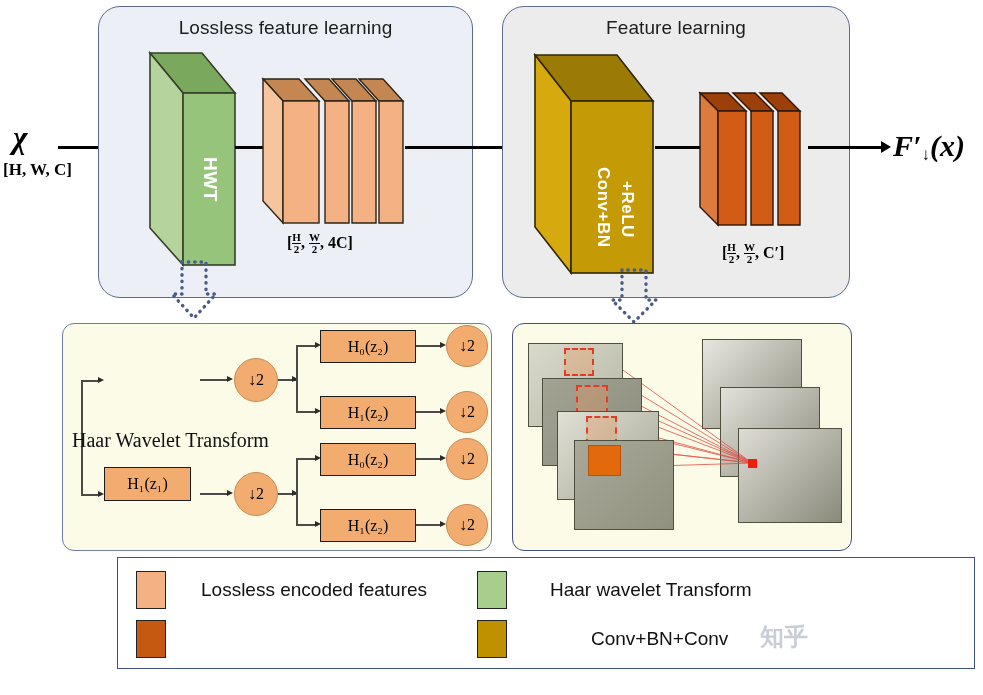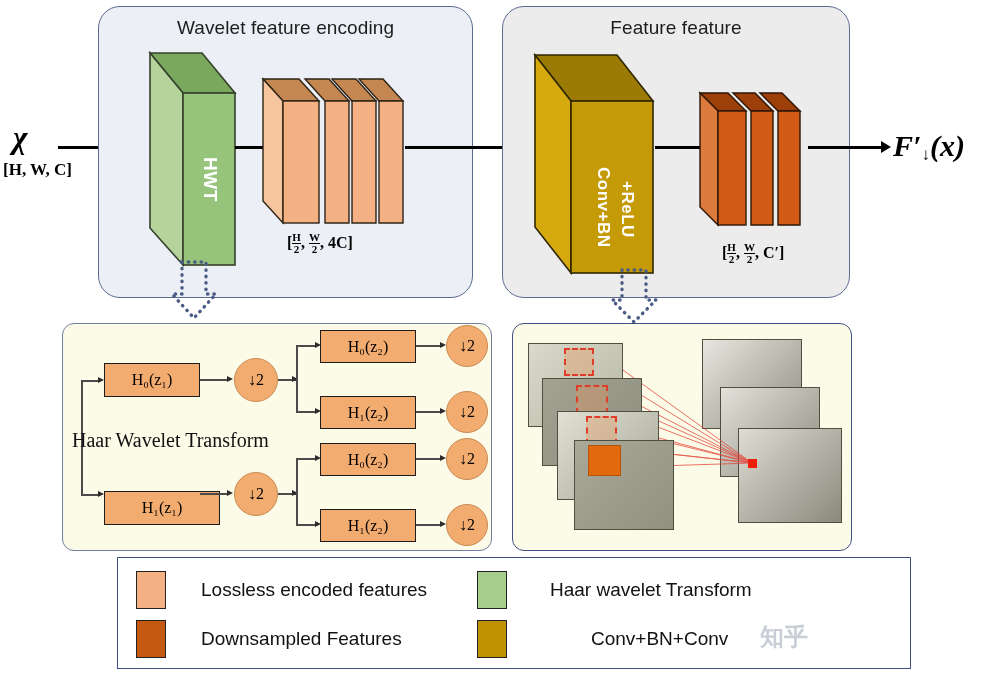--- a/index.html
+++ b/index.html
@@ -17,21 +17,21 @@
   #panel-learning{left:502px;top:6px;width:348px;height:292px;
     background:#ececec;border:1.6px solid #5b6c8f;}
   .panel-title{position:absolute;top:10px;left:0;width:100%;text-align:center;
     font-size:19px;color:#1d1d1d;letter-spacing:.1px;}
 
   #panel-haar{left:62px;top:323px;width:430px;height:228px;
     background:#fcfbe8;border:1.4px solid #6f7fa3;border-radius:12px;}
   #panel-fmaps{left:512px;top:323px;width:340px;height:228px;
     background:#fcfbe8;border:1.4px solid #3f5182;border-radius:12px;}
 
-  #legend-box{position:absolute;left:117px;top:557px;width:794px;height:112px;
+  #legend-box{position:absolute;left:117px;top:557px;width:858px;height:112px;
     background:#ffffff;border:1.6px solid #3f5182;box-sizing:border-box;}
 
   
   .slab{position:absolute;}
 
   .vlabel{position:absolute;color:#ffffff;font-weight:bold;
     writing-mode:vertical-rl;text-orientation:mixed;
     letter-spacing:.5px;white-space:nowrap;}
 
   
@@ -82,21 +82,21 @@
 <body>
 
 <div id="stage">
 
   <div class="mathlbl" style="left:13px;top:120px;font-size:31px;font-weight:bold;font-style:italic;">χ</div>
   <div class="mathlbl" style="left:3px;top:160px;font-size:17px;font-weight:bold;">[H, W, C]</div>
   <div class="arrow-line" style="left:58px;top:146px;width:105px;"></div>
   <div class="arrow-head" style="left:160px;top:141px;"></div>
 
   <div class="panel" id="panel-encoding">
-    <div class="panel-title">Wavelet feature encoding</div>
+    <div class="panel-title">Lossless feature learning</div>
   </div>
 
   <div class="slab" style="left:150px;top:53px;width:85px;height:212px;">
 
     <svg width="85" height="212" style="position:absolute;left:0;top:0;overflow:visible;">
       <polygon points="0,0 52,0 85,40 33,40" fill="#7aa85c" stroke="#36402c" stroke-width="1.6"></polygon>
       <polygon points="0,0 33,40 33,212 0,175" fill="#b5d49c" stroke="#36402c" stroke-width="1.6"></polygon>
       <rect x="33" y="40" width="52" height="172" fill="#97c47b" stroke="#36402c" stroke-width="1.6"></rect>
     </svg>
     <div class="vlabel" style="left:49px;top:104px;font-size:19px;">HWT</div>
@@ -124,21 +124,21 @@
   </div>
 
   <div class="mathlbl" style="left:287px;top:233px;font-size:16px;font-weight:bold;">
     <span>[</span><span class="frac"><span class="num">H</span><span class="den">2</span></span><span>,</span>&nbsp;<span class="frac"><span class="num">W</span><span class="den">2</span></span><span>,</span>&nbsp;<span>4C</span><span>]</span>
   </div>
 
   <div class="arrow-line" style="left:405px;top:146px;width:144px;"></div>
   <div class="arrow-head" style="left:546px;top:141px;"></div>
 
   <div class="panel" id="panel-learning">
-    <div class="panel-title">Feature feature</div>
+    <div class="panel-title">Feature learning</div>
   </div>
 
   <div class="slab" style="left:535px;top:55px;width:120px;height:218px;">
     <svg width="120" height="218" style="position:absolute;left:0;top:0;overflow:visible;">
       <polygon points="0,0 82,0 118,46 36,46" fill="#9c7a06" stroke="#2f2703" stroke-width="1.6"></polygon>
       <polygon points="0,0 36,46 36,218 0,172" fill="#d6a90f" stroke="#2f2703" stroke-width="1.6"></polygon>
       <rect x="36" y="46" width="82" height="172" fill="#c49a06" stroke="#2f2703" stroke-width="1.6"></rect>
     </svg>
     <div class="vlabel" style="left:58px;top:112px;font-size:17px;">Conv+BN</div>
     <div class="vlabel" style="left:82px;top:126px;font-size:17px;">+ReLU</div>
@@ -182,22 +182,21 @@
   <div class="panel" id="panel-haar"></div>
 
   <div style="position:absolute;left:62px;top:323px;width:430px;height:228px;">
 
     <div class="hwire" style="left:19px;top:57px;width:2px;height:116px;"></div>
     <div class="hwire" style="left:19px;top:57px;width:19px;height:2px;"></div>
     <div class="hhead" style="left:36px;top:54px;"></div>
     <div class="hwire" style="left:19px;top:171px;width:19px;height:2px;"></div>
     <div class="hhead" style="left:36px;top:168px;"></div>
 
-    <div class="hbox" style="left:42px;top:40px;width:96px;height:34px;font-size:16px;">H₀(z₁)</div>
-    <div class="hbox" style="left:42px;top:168px;width:116px;height:34px;font-size:16px;">H₁(z₁)</div>
+    <div class="hbox" style="left:42px;top:144px;width:87px;height:34px;font-size:16px;">H₁(z₁)</div>
 
     <div class="hwire" style="left:138px;top:56px;width:29px;height:2px;"></div>
     <div class="hhead" style="left:165px;top:53px;"></div>
     <div class="hwire" style="left:138px;top:170px;width:29px;height:2px;"></div>
     <div class="hhead" style="left:165px;top:167px;"></div>
 
     <div class="hcirc" style="left:172px;top:35px;width:44px;height:44px;font-size:16px;">↓2</div>
     <div class="hcirc" style="left:172px;top:149px;width:44px;height:44px;font-size:16px;">↓2</div>
 
     <div class="hwire" style="left:216px;top:56px;width:18px;height:2px;"></div>
@@ -284,21 +283,20 @@
   </div>
 
   <div id="legend-box">
     <div class="lg-sw" style="left:18px;top:13px;width:30px;height:38px;background:#f4b183;"></div>
     <div class="lg-tx" style="left:83px;top:21px;">Lossless encoded features</div>
 
     <div class="lg-sw" style="left:359px;top:13px;width:30px;height:38px;background:#a8ce8e;"></div>
     <div class="lg-tx" style="left:432px;top:21px;">Haar wavelet Transform</div>
 
     <div class="lg-sw" style="left:18px;top:62px;width:30px;height:38px;background:#c65911;"></div>
-    <div class="lg-tx" style="left:83px;top:70px;">Downsampled Features</div>
 
     <div class="lg-sw" style="left:359px;top:62px;width:30px;height:38px;background:#bf9000;"></div>
     <div class="lg-tx" style="left:473px;top:70px;">Conv+BN+Conv</div>
   </div>
 
   <div id="wm-logo">知乎</div>
 
 </div>
 
 </body></html>

